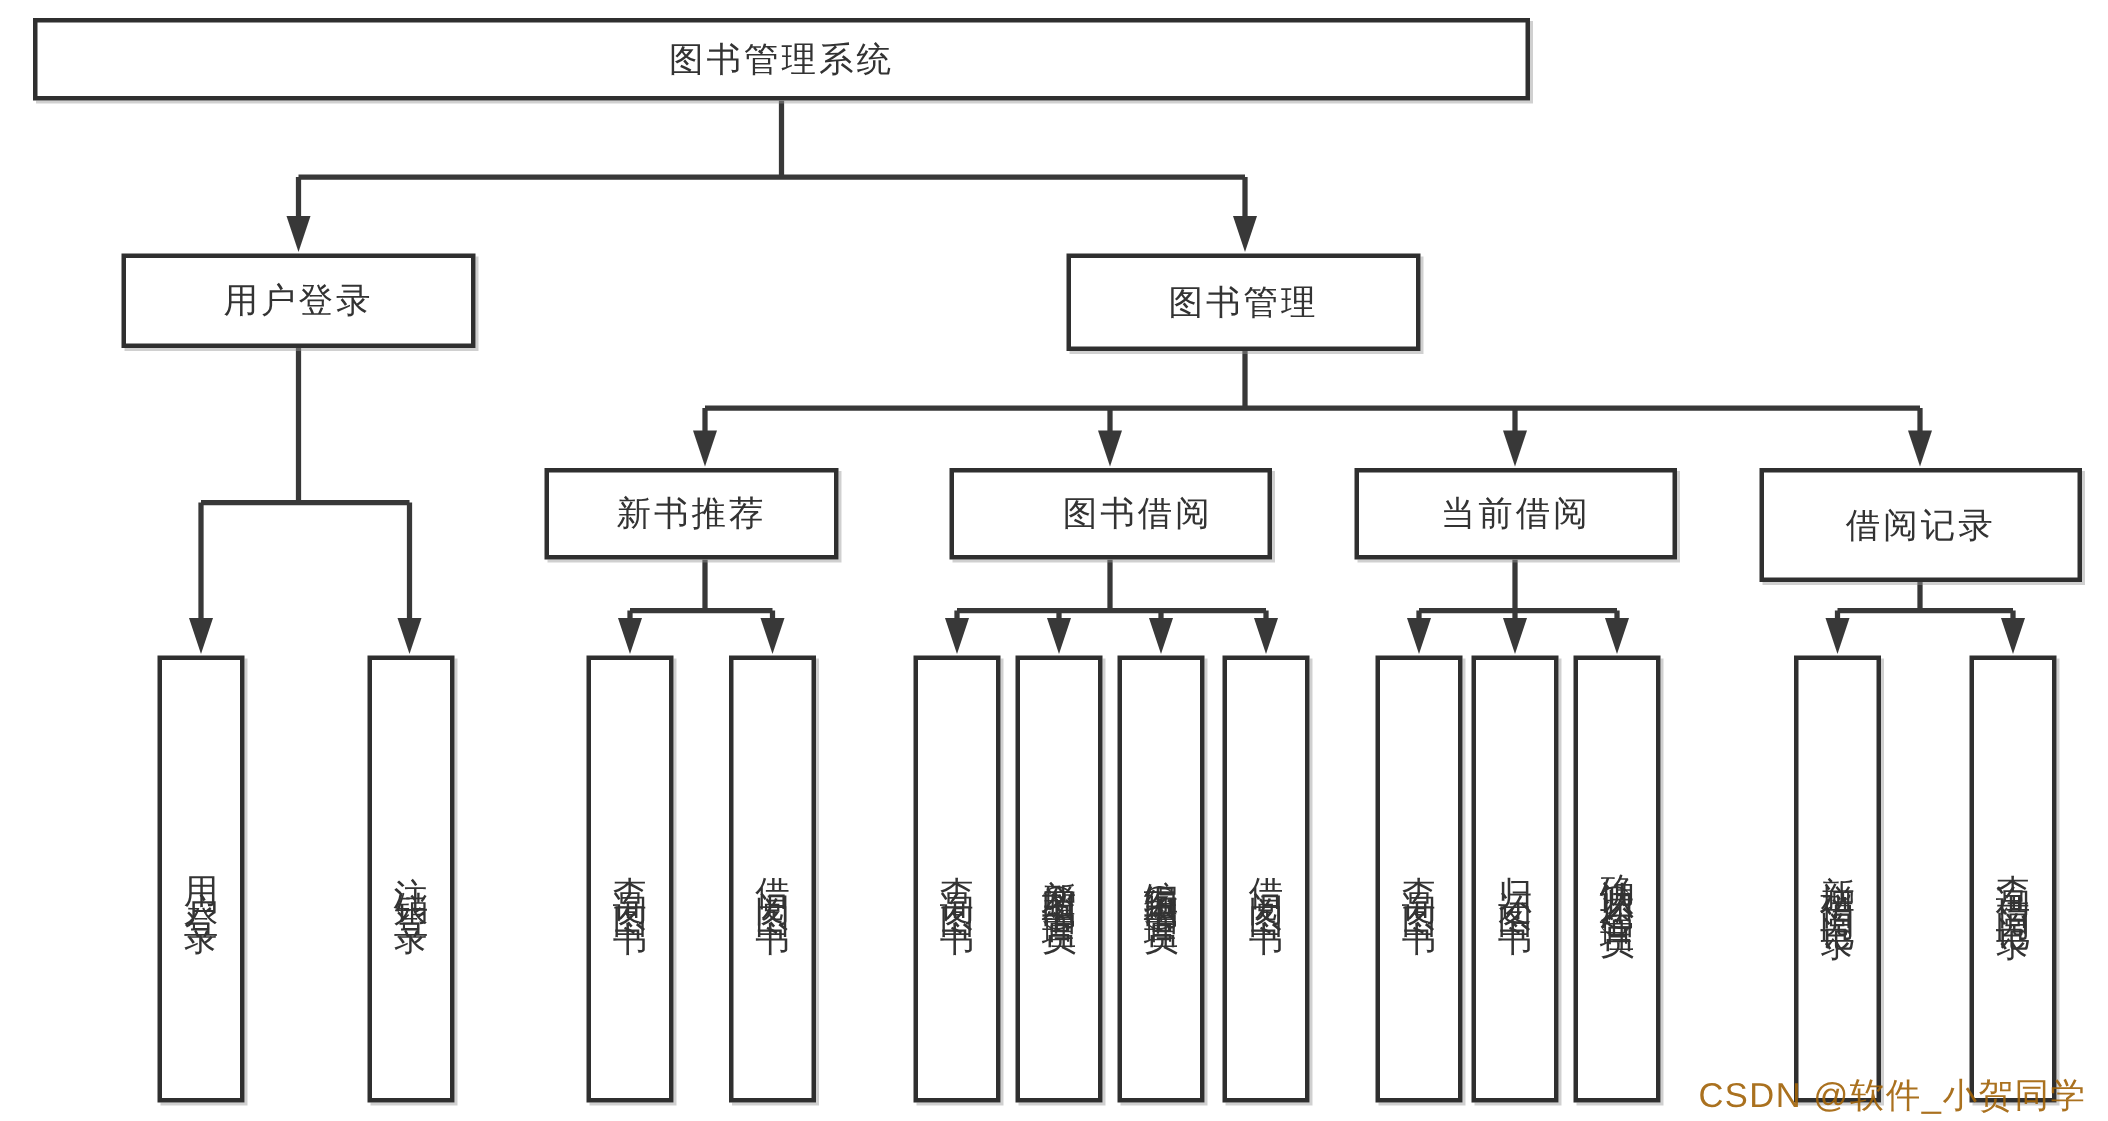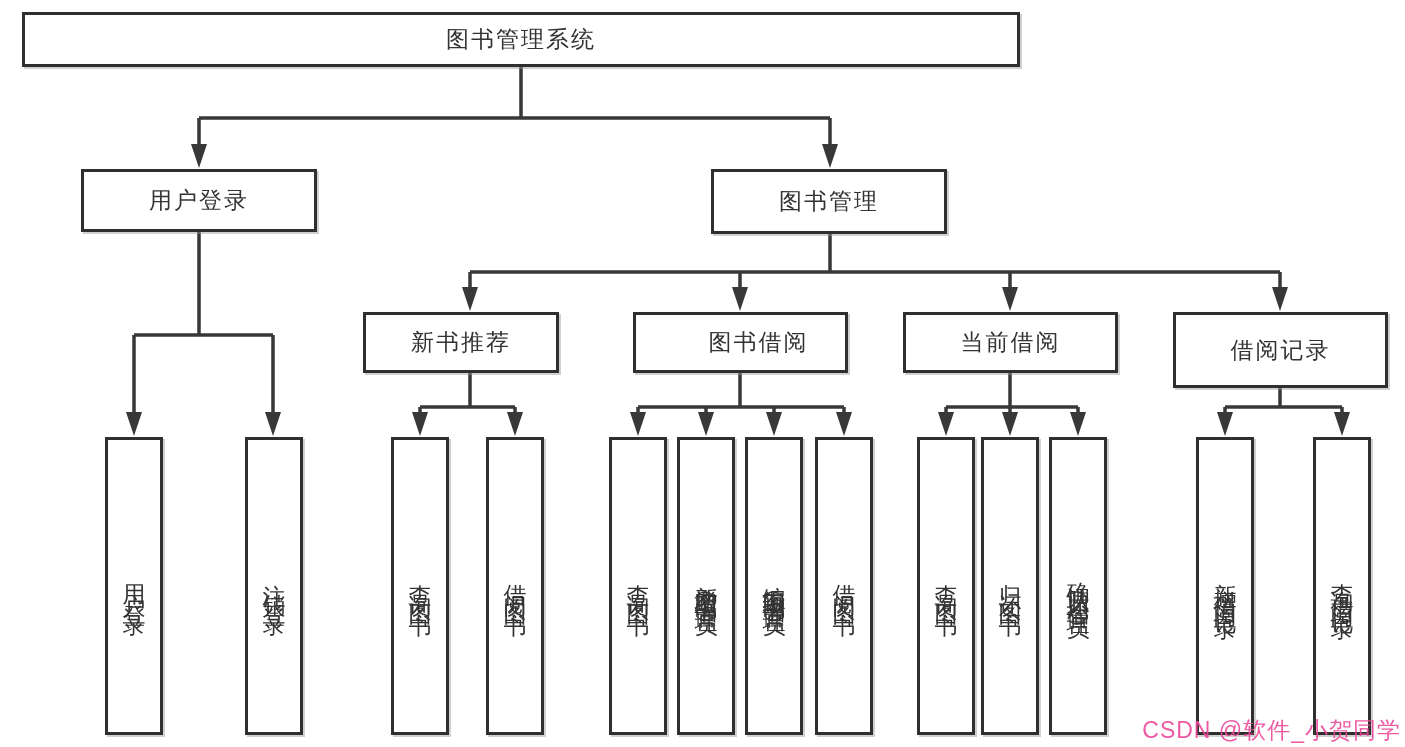--- a/index.html
+++ b/index.html
@@ -27,23 +27,23 @@
     text-orientation:mixed;
     font-size:23px;
     line-height:1;
   }
   .ls-10{letter-spacing:10px;}
   .ls-7{letter-spacing:7px;}
   .ls-5{letter-spacing:5px;}
   .ls-4{letter-spacing:4px;}
   .watermark{
     position:absolute;
-    top:715px;right:4px;
+    top:715px;right:14px;
     font-size:23px;
-    color:#ec4899;
+    color:#a16207;
     letter-spacing:1px;
     opacity:0.9;
     z-index:5;
     white-space:nowrap;
   }
 </style>
 </head>
 <body>
 
 <div class="canvas">

